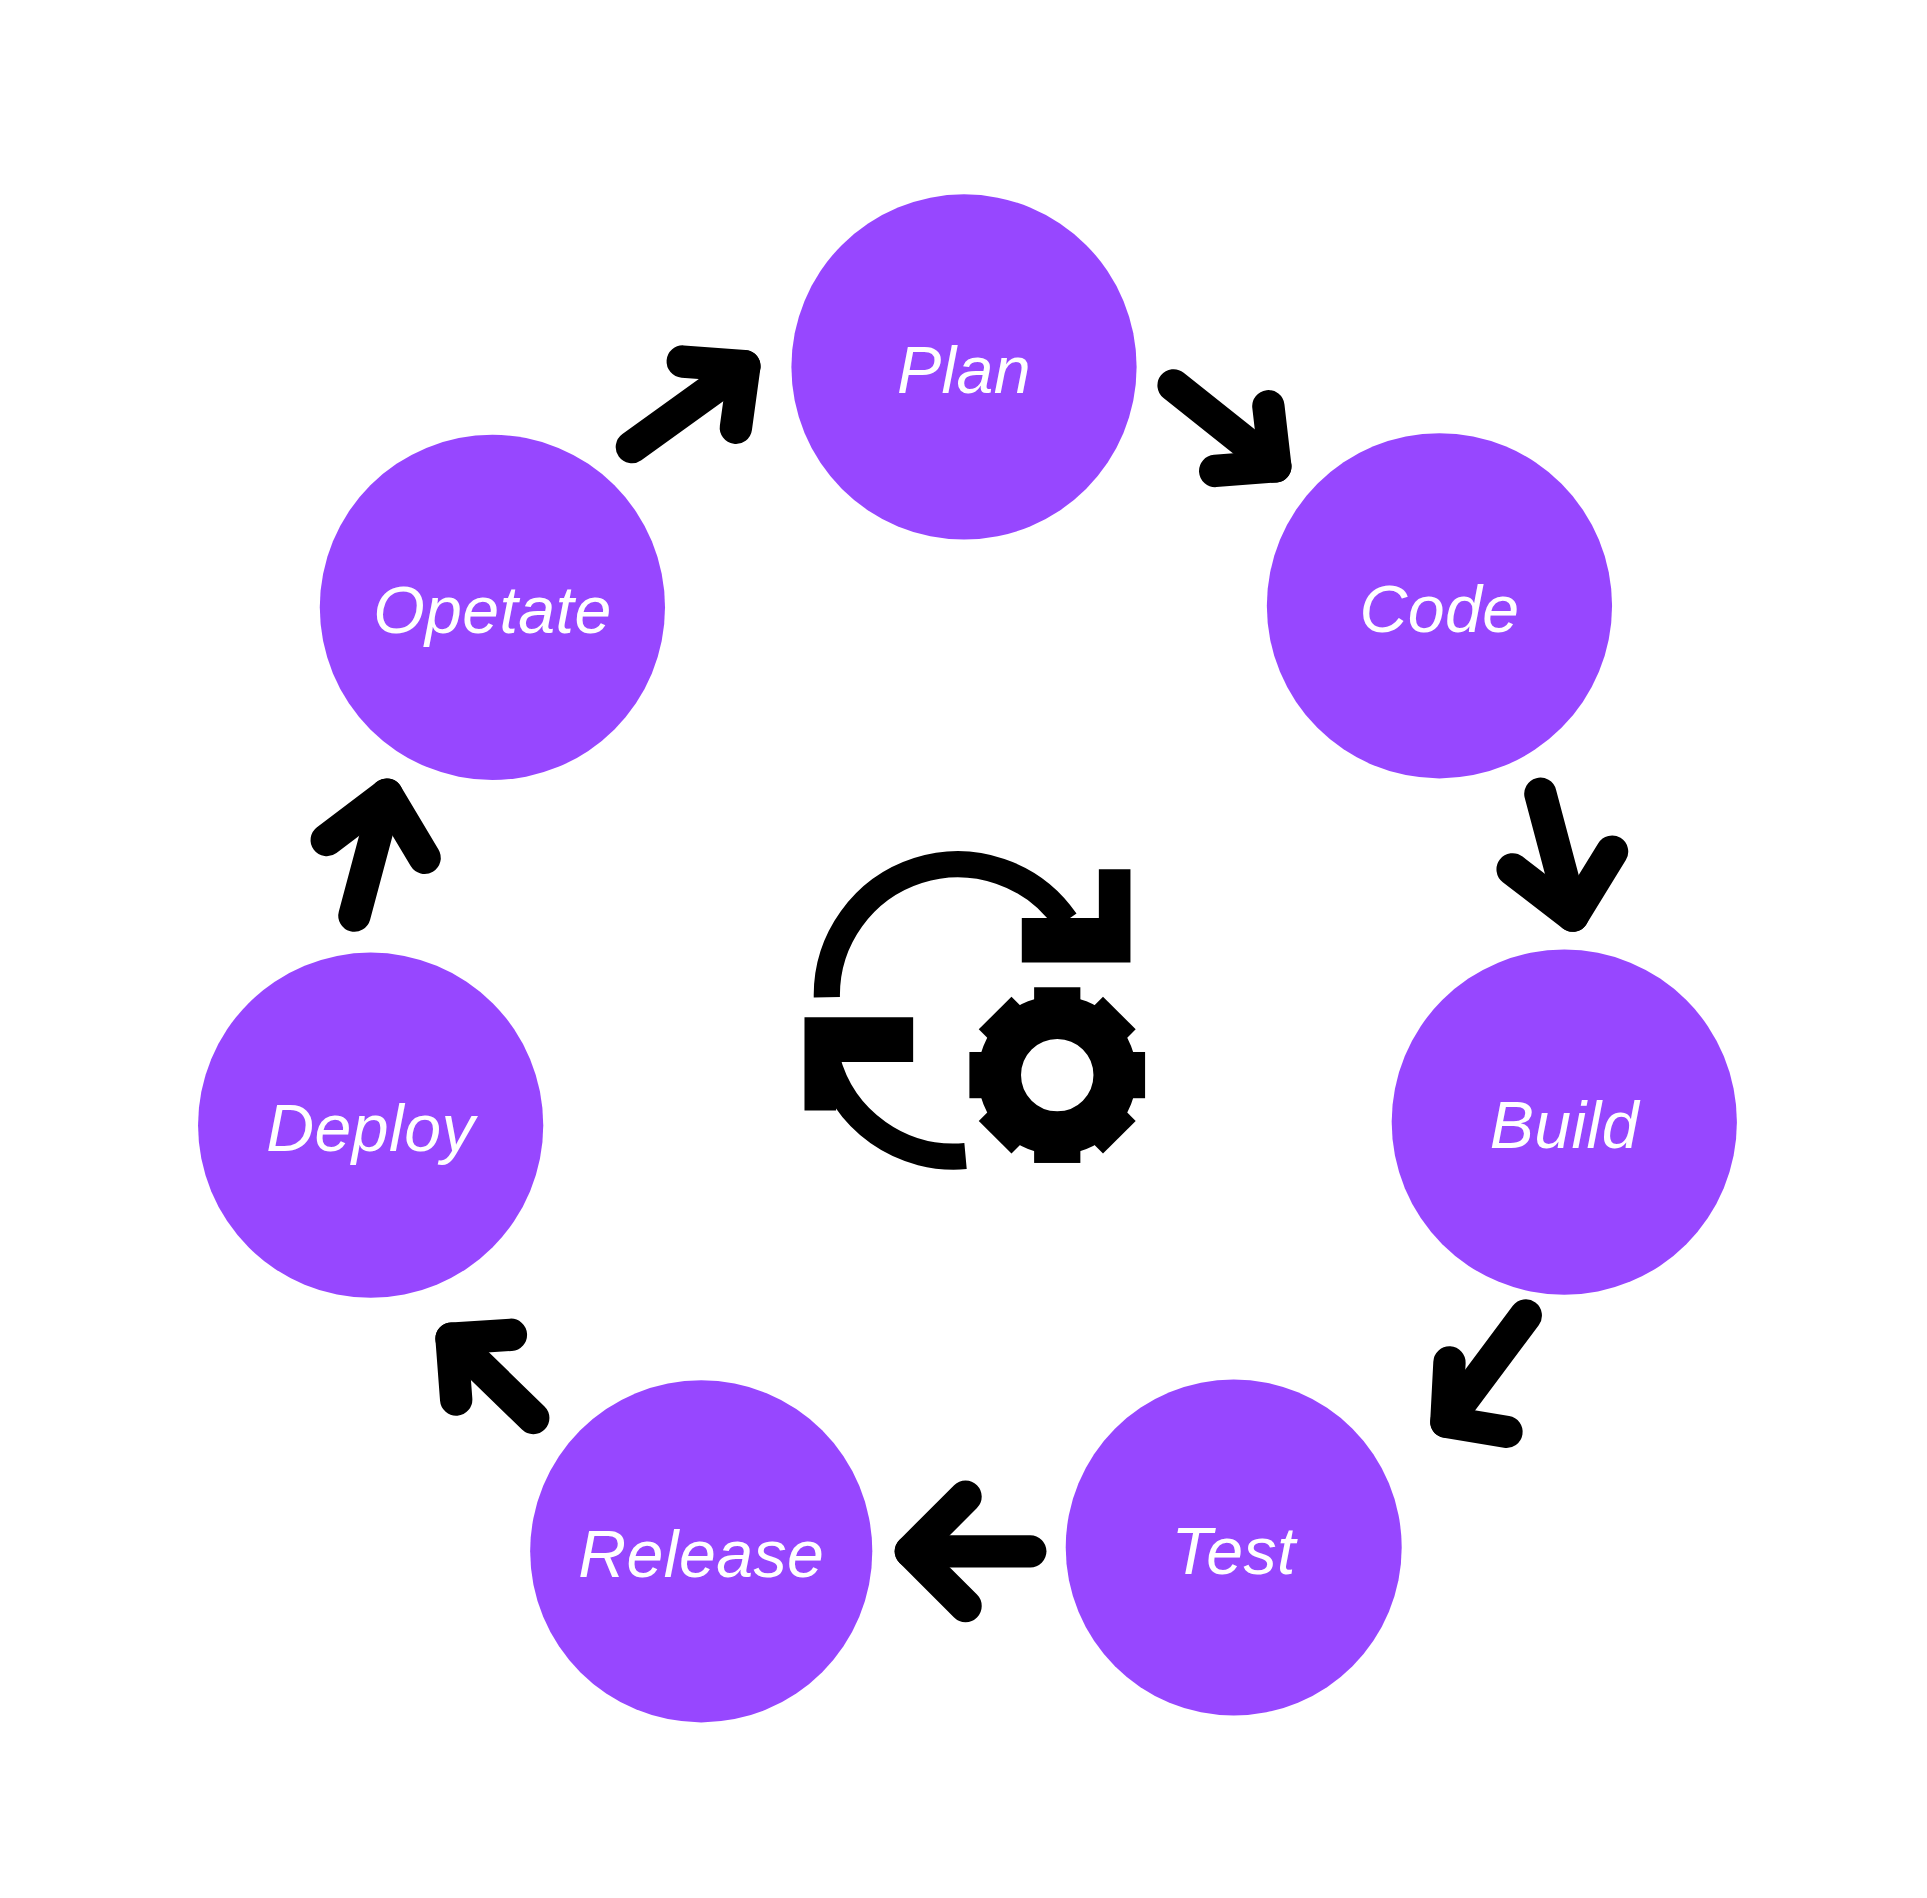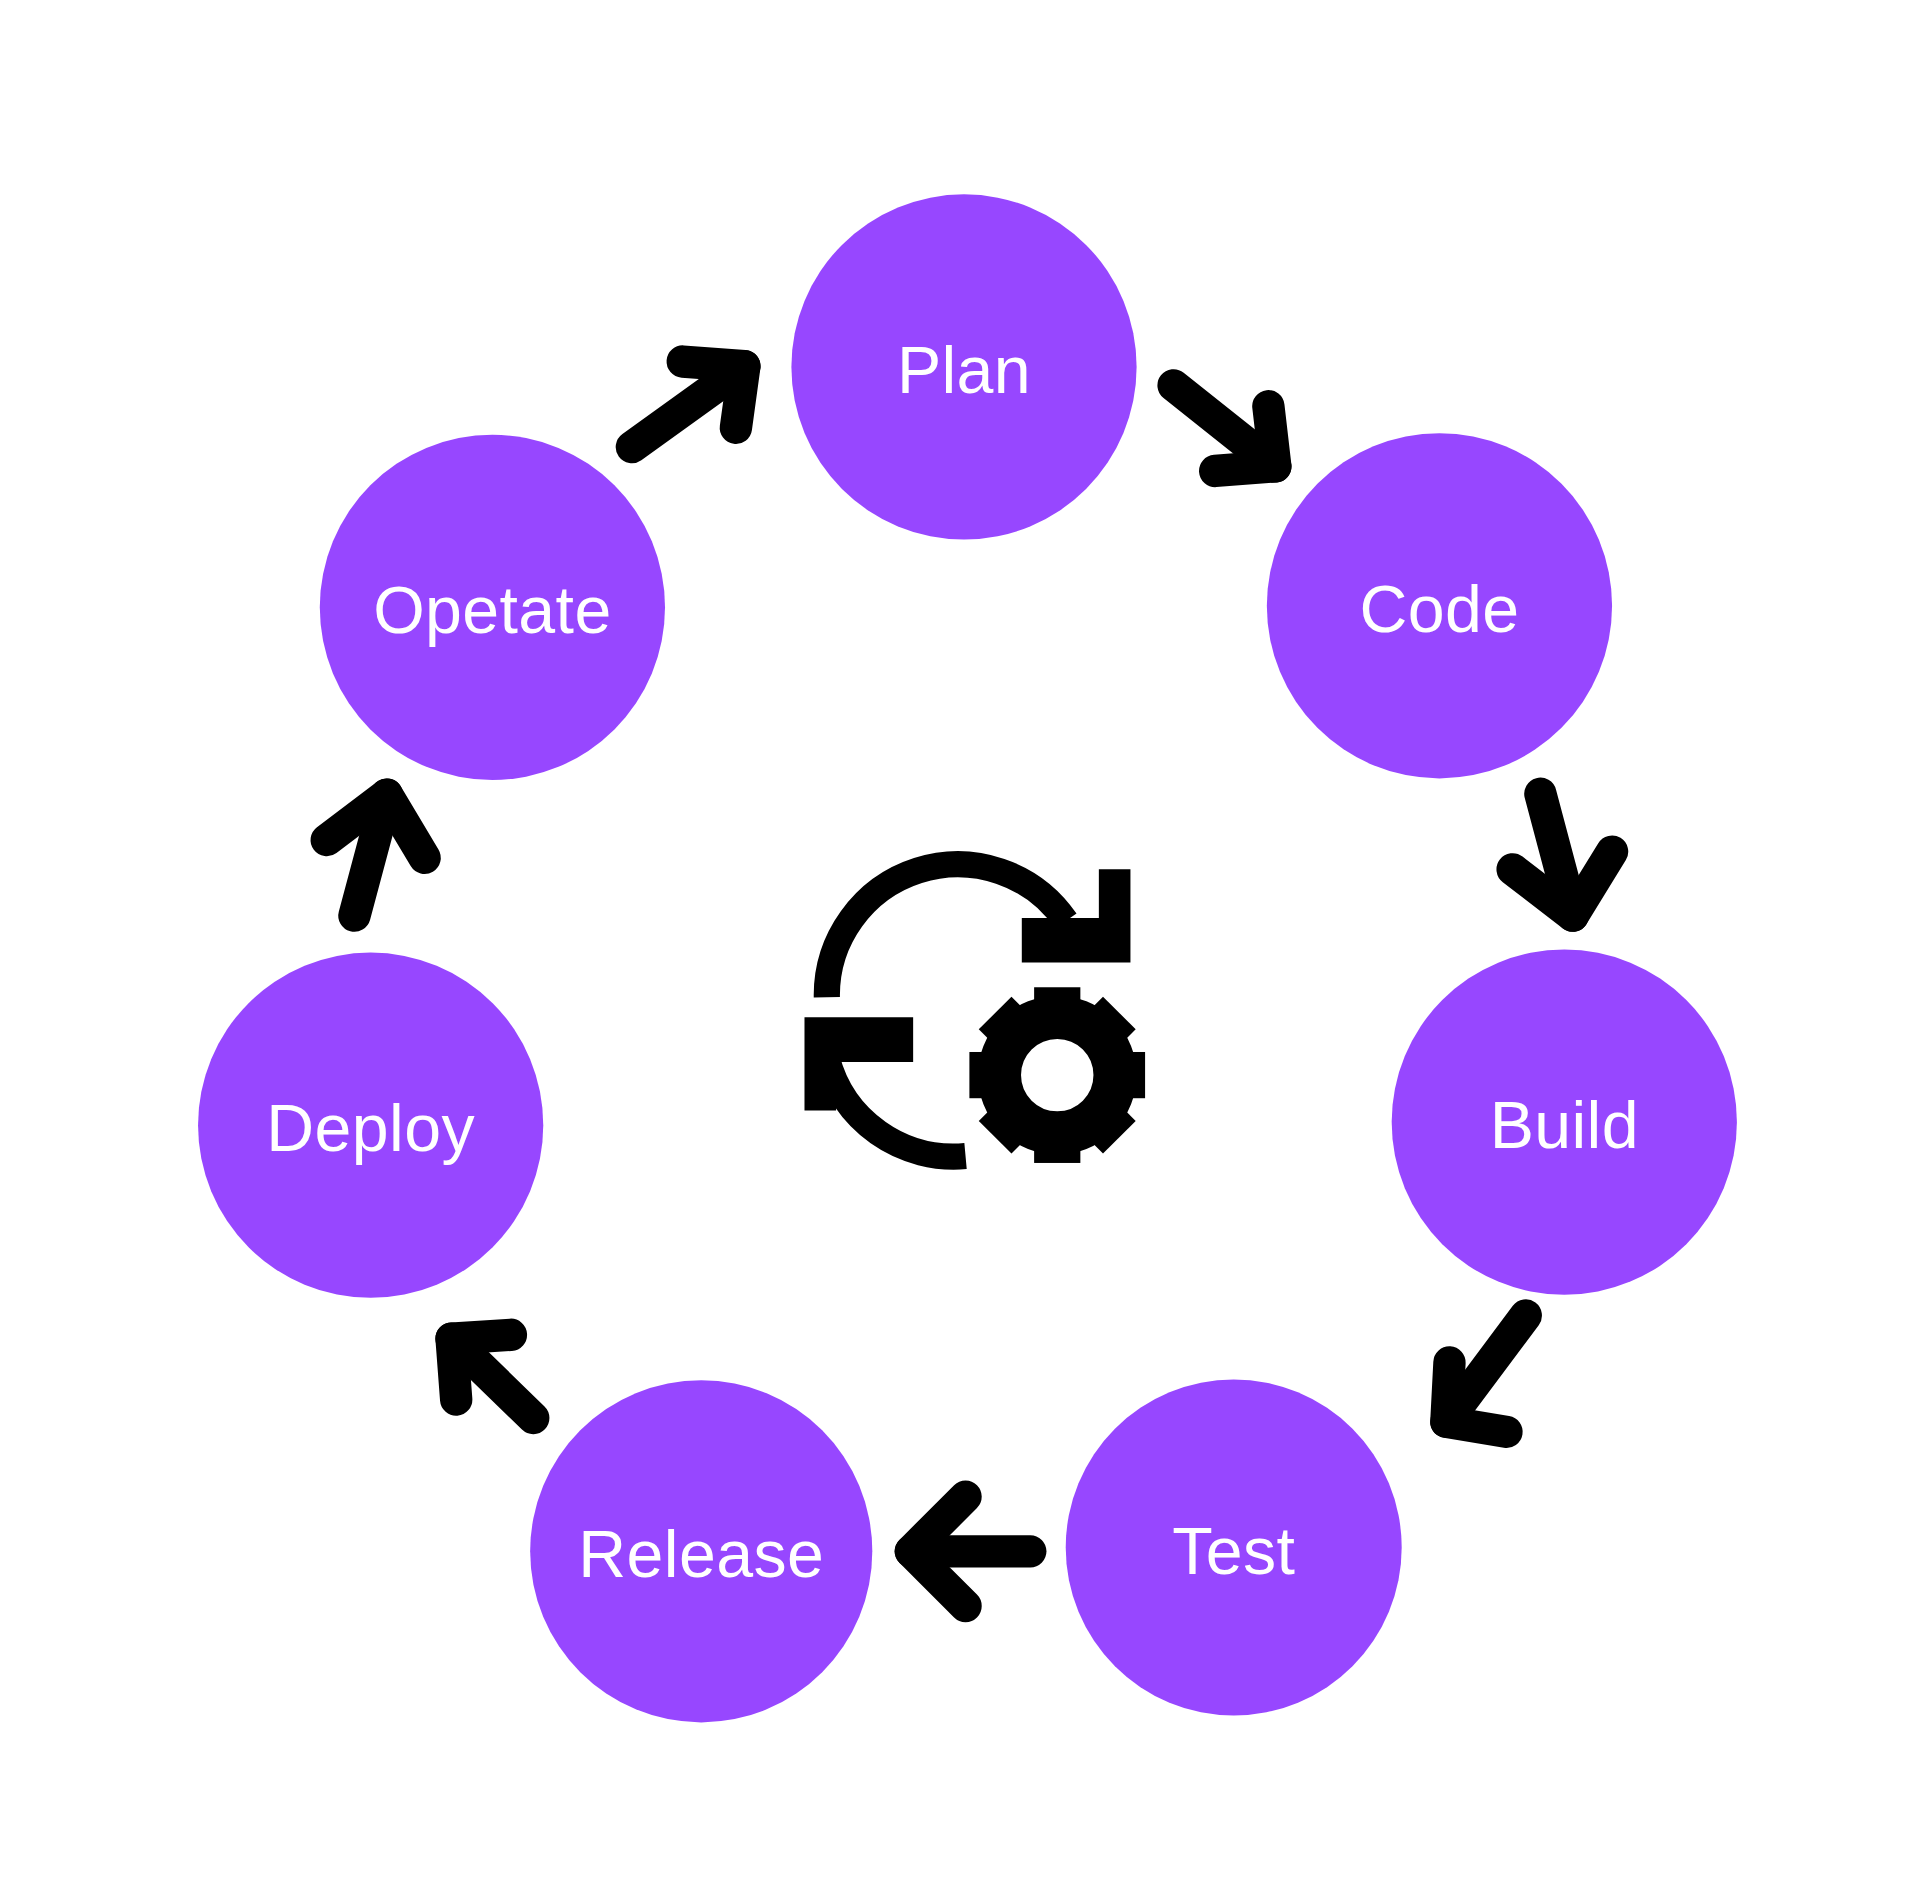--- a/index.html
+++ b/index.html
@@ -12,20 +12,21 @@
     width: 1928px;
     height: 1899px;
     overflow: hidden;
     font-family: "Liberation Sans", sans-serif;
   }
   #diagram-root {
     position: relative;
     width: 1928px;
     height: 1899px;
     background: #ffffff;
+    font-style: italic;
   }
   #cycle-svg {
     position: absolute;
     inset: 0;
     width: 1928px;
     height: 1899px;
     display: block;
   }
   .node-label {
     font-family: "Liberation Sans", sans-serif;

